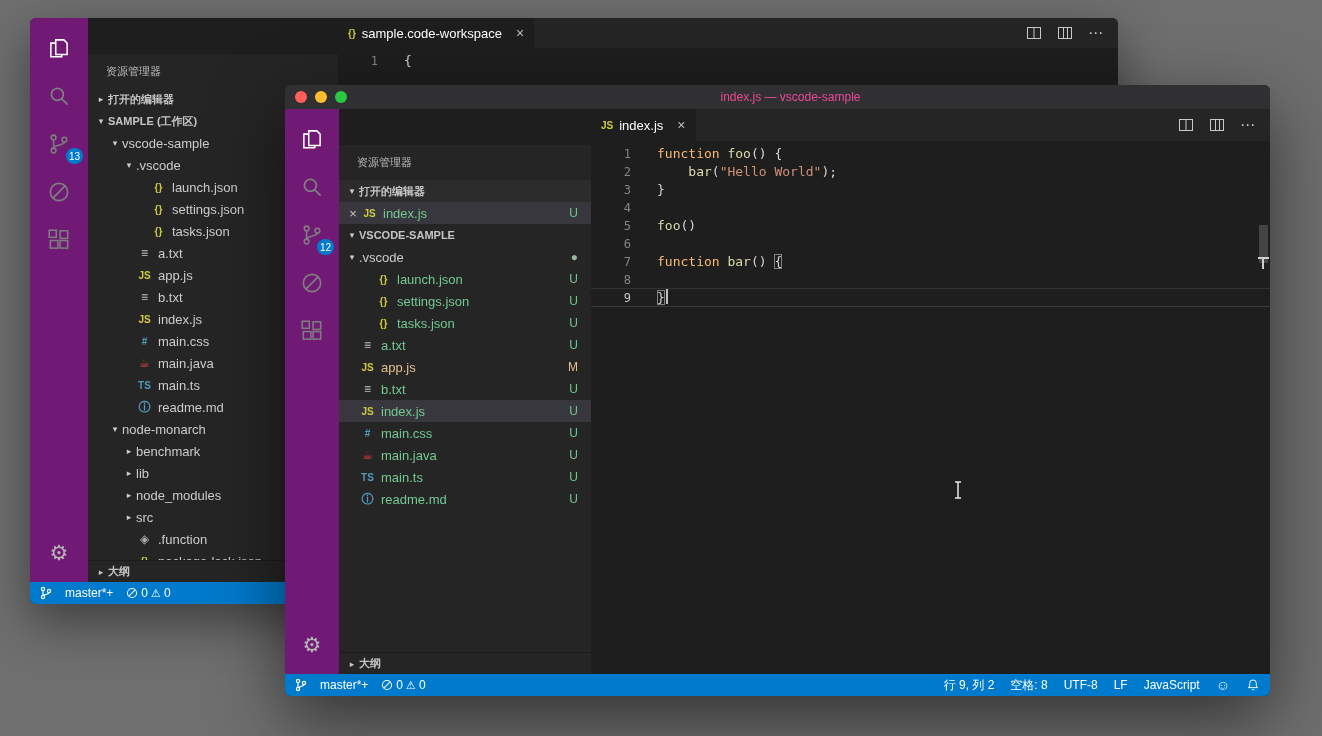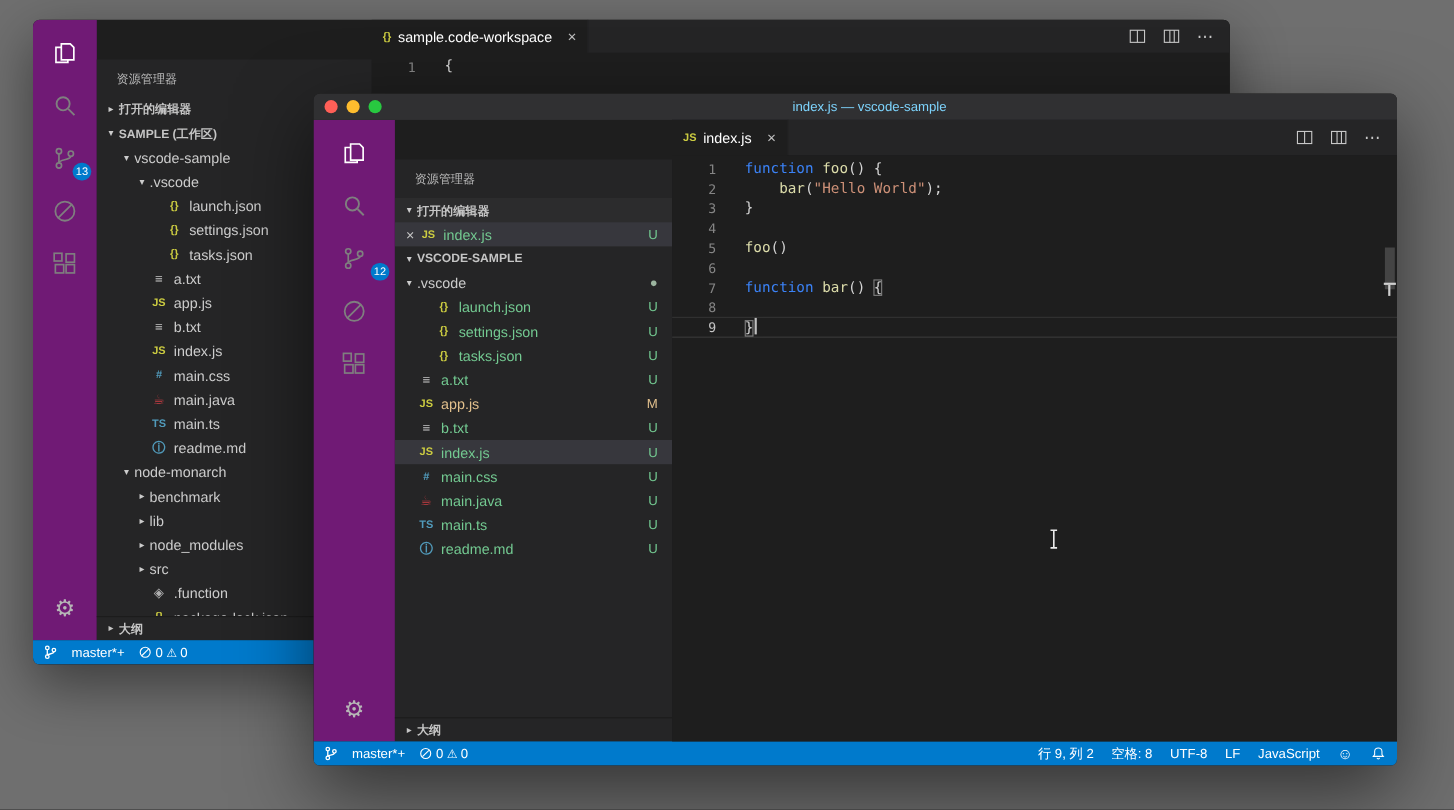--- a/index.html
+++ b/index.html
@@ -5,30 +5,30 @@
   * { margin:0; padding:0; box-sizing:border-box; }
   html,body { width:1322px; height:736px; overflow:hidden; }
   body { background:#6f6f6f; font-family:"Liberation Sans","DejaVu Sans",sans-serif; position:relative; }
 
   .window { position:absolute; background:#1e1e1e; border-radius:6px; overflow:hidden; display:flex; flex-direction:column; }
   .win-back  { left:30px; top:18px;  width:1088px; height:586px; box-shadow:0 18px 50px rgba(0,0,0,.45); }
   .win-front { left:285px; top:85px; width:985px;  height:611px; box-shadow:0 24px 70px rgba(0,0,0,.55); }
 
   .titlebar { flex:none; display:flex; align-items:center; justify-content:center; position:relative; font-size:12px; }
   .win-back  .titlebar { height:22px; background:#3a3a3c; color:#9a9a9a; }
-  .win-front .titlebar { height:24px; background:#303032; color:#7dd3fc;padding-left:26px; }
+  .win-front .titlebar { height:24px; background:#303032; color:#ec4899;padding-left:26px; }
   .lights { position:absolute; left:10px; top:50%; transform:translateY(-50%); display:flex; gap:8px; }
   .light { width:12px; height:12px; border-radius:50%; }
   .win-back .light { background:#545456; }
   .light.red{ background:#ff5f57; } .light.yellow{ background:#febc2e; } .light.green{ background:#28c840; }
 
   .win-main { flex:1; display:flex; min-height:0; }
 
   .activitybar { flex:none; background:#701a75; display:flex; flex-direction:column; align-items:center; padding-top:6px; }
-  .win-back .activitybar{ width:58px; } .win-front .activitybar{ width:74px; }
+  .win-back .activitybar{ width:58px; } .win-front .activitybar{ width:54px; }
   .act-item { width:100%; height:48px; display:flex; align-items:center; justify-content:center; color:#7f7f7f; position:relative; cursor:pointer; }
   .act-item.active { color:#ffffff; }
   .act-badge { position:absolute; right:5px; bottom:4px; background:#007acc; color:#fff; border-radius:9px; min-width:17px; height:16px; font-size:10px; display:flex; align-items:center; justify-content:center; padding:0 3px; }
   .act-spacer { flex:1; }
   .gear { height:46px; display:flex; align-items:center; justify-content:center; color:#b6b6b6; font-size:21px; cursor:pointer; margin-bottom:6px; }
 
   .sidebar { flex:none; background:#252526; display:flex; flex-direction:column; min-width:0;margin-top:36px; }
   .win-back .sidebar{ width:250px; } .win-front .sidebar{ width:252px; }
   .sidebar-title { flex:none; padding:0 18px; font-size:11px; color:#bbbbbb; display:flex; align-items:center; }
   .win-back .sidebar-title{ height:34px; } .win-front .sidebar-title{ height:35px; }
@@ -55,21 +55,21 @@
   .tab-actions { margin-left:auto; display:flex; align-items:center; gap:15px; padding-right:14px; color:#c8c8c8; }
   .tab-actions .ellipsis { font-size:15px; letter-spacing:1px; cursor:pointer; }
   .tab-actions svg { display:block; cursor:pointer; }
 
   .editor { flex:1; position:relative; font-family:"DejaVu Sans Mono",monospace; font-size:13px; line-height:18px; padding-top:4px; overflow:hidden; }
   .cl { display:flex; height:18px; position:relative; }
   .cl .ln { width:40px; flex:none; text-align:right; color:#858585; font-size:12px; }
   .cl .ln.active { color:#c6c6c6; }
   .cl .lc { white-space:pre; color:#d4d4d4; padding-left:26px; }
   .cl.current::after { content:""; position:absolute; left:0; right:0; top:-1px; bottom:0; border-top:1px solid rgba(255,255,255,.09); border-bottom:1px solid rgba(255,255,255,.12); pointer-events:none; }
-  .tok-kw{ color:#3b82f6; } .tok-fn{ color:#dcdcaa; } .tok-str{ color:#ce9178; } .tok-def{ color:#d4d4d4; }
+  .tok-kw{ color:#fdba74; } .tok-fn{ color:#dcdcaa; } .tok-str{ color:#ce9178; } .tok-def{ color:#d4d4d4; }
   .tok-brkt{ color:#d4d4d4; outline:1px solid #808080; outline-offset:-1px; }
   .caret { display:inline-block; width:2px; height:15px; background:#c0c0c0; vertical-align:-2px; margin-left:1px; }
   .scroll-thumb { position:absolute; right:2px; top:84px; width:9px; height:38px; background:rgba(140,140,140,.35); }
   .ruler-mark { position:absolute; right:1px; top:116px; width:11px; height:12px; border-top:2px solid #cfcfcf; }
   .ruler-mark::after{ content:""; position:absolute; left:4px; top:0; width:2px; height:10px; background:#cfcfcf; }
 
   .statusbar { flex:none; height:22px; background:#007acc; color:#ffffff; display:flex; align-items:center; font-size:12px; padding:0 10px; gap:5px; }
   .sb-item { display:flex; align-items:center; gap:13px; cursor:pointer; white-space:nowrap; }
   .sb-group { display:flex; align-items:center; gap:3px; margin-left:8px; cursor:pointer; }
   .sb-right { margin-left:auto; display:flex; align-items:center; gap:16px; }

